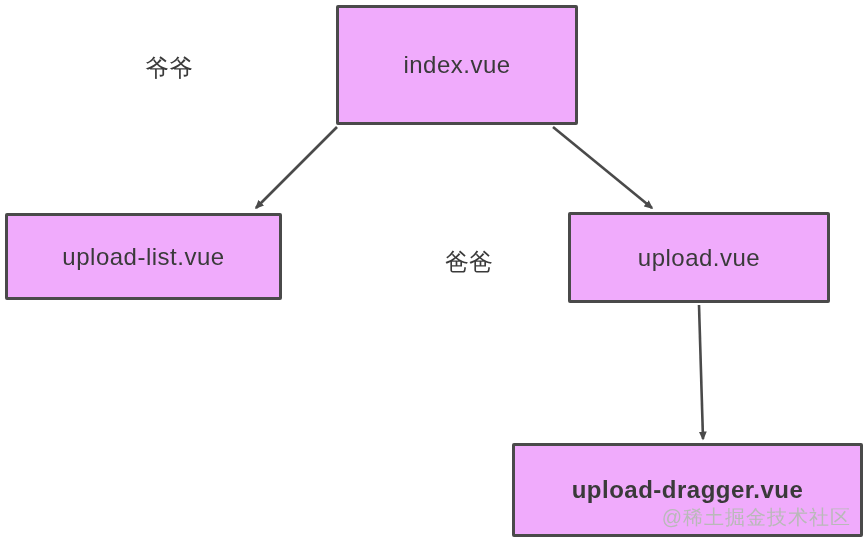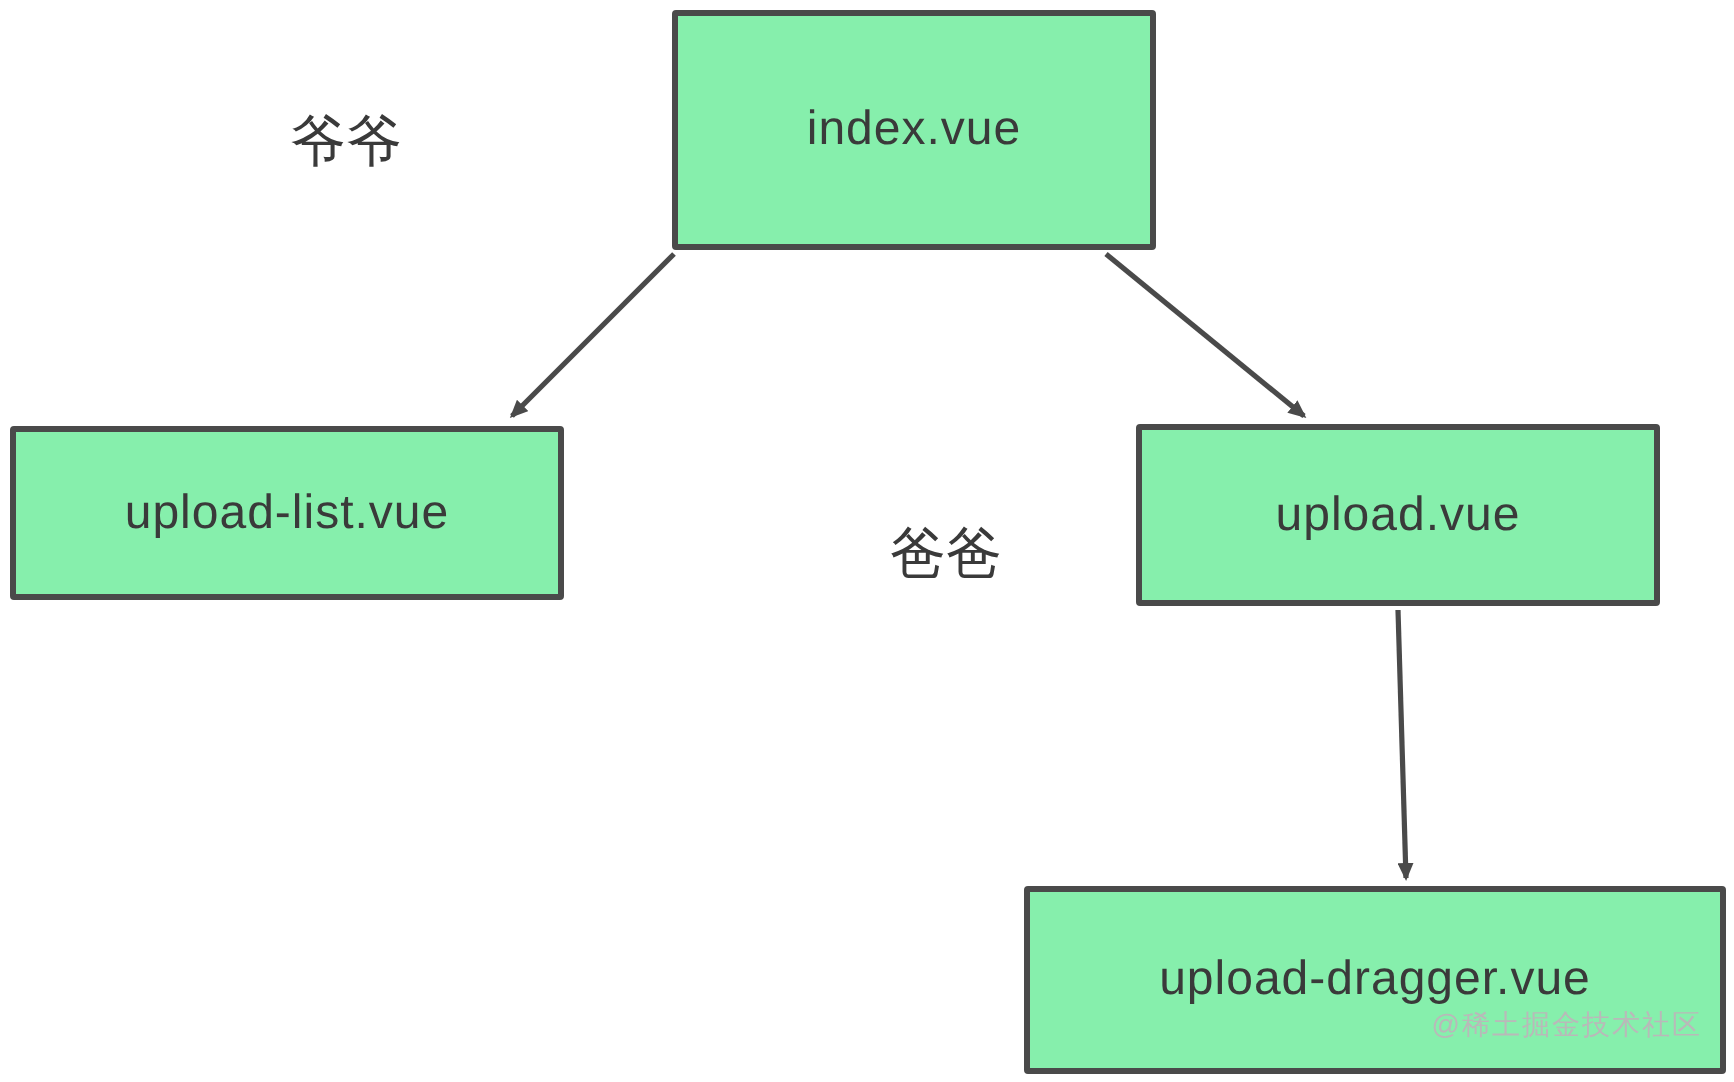--- a/index.html
+++ b/index.html
@@ -17,46 +17,46 @@
   .edges {
     position: absolute;
     left: 0; top: 0;
     width: 867px; height: 541px;
     pointer-events: none;
   }
   .node {
     position: absolute;
     border: 3px solid #4a4a4a;
     border-radius: 2px;
-    background: #86efac;
+    background: #f0abfc;
     display: flex;
     align-items: center;
     justify-content: center;
     font-size: 24px;
     color: #3a3a3a;
     letter-spacing: 0.5px;
   }
   .node-index          { left: 336px; top:   5px; width: 242px; height: 120px; }
   .node-upload-list    { left:   5px; top: 213px; width: 277px; height:  87px; }
   .node-upload         { left: 568px; top: 212px; width: 262px; height:  91px; }
-  .node-upload-dragger { left: 512px; top: 443px; width: 351px; height:  94px; }
+  .node-upload-dragger { left: 512px; top: 443px; width: 351px; height:  94px; font-weight: bold; }
   .gen-label {
     position: absolute;
-    font-size: 28px;
+    font-size: 24px;
     color: #3a3a3a;
     white-space: nowrap;
   }
   .gen-grandfather { left: 145px; top:  52px; }
-  .gen-father      { left: 445px; top: 258px; }
+  .gen-father      { left: 445px; top: 246px; }
   .gen-grandson    { left: 398px; top: 476px; }
   .watermark {
     position: absolute;
     right: 16px;
     top: 504px;
-    font-size: 14px;
+    font-size: 20px;
     color: #b9b9b9;
     letter-spacing: 1px;
     white-space: nowrap;
     z-index: 5;
   }
 </style>
 </head>
 <body>
 
 <div class="canvas">

